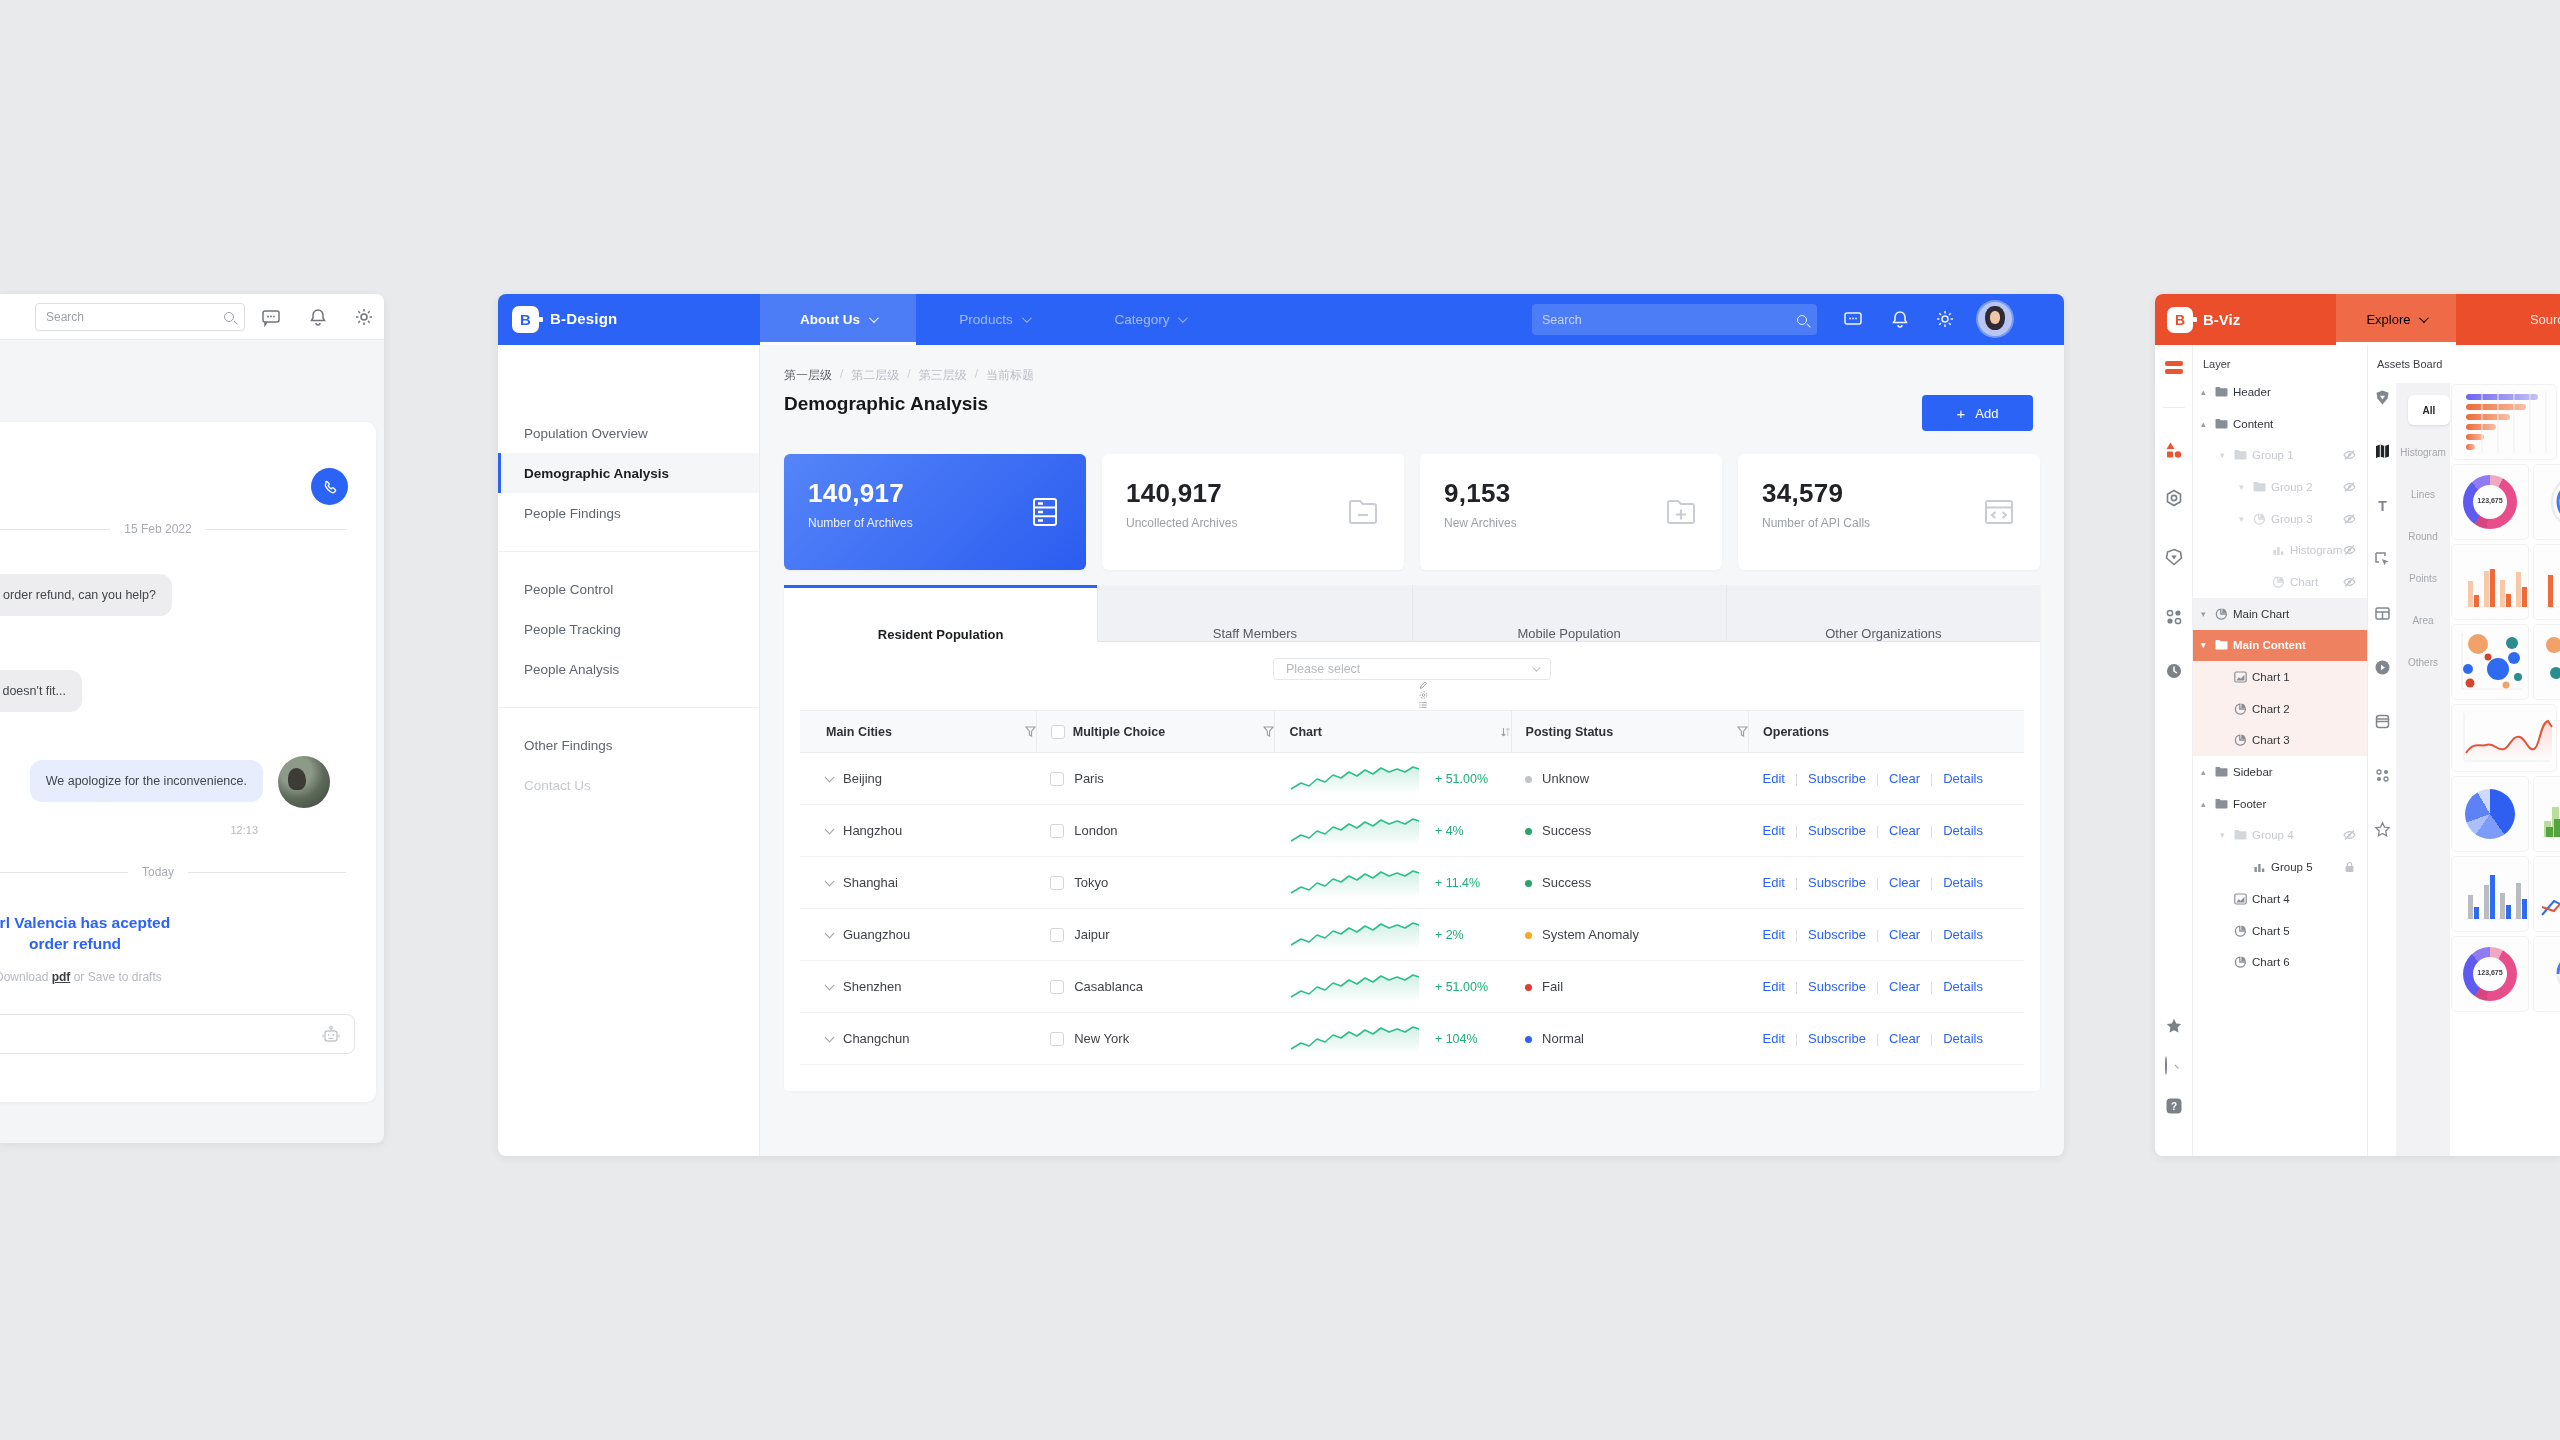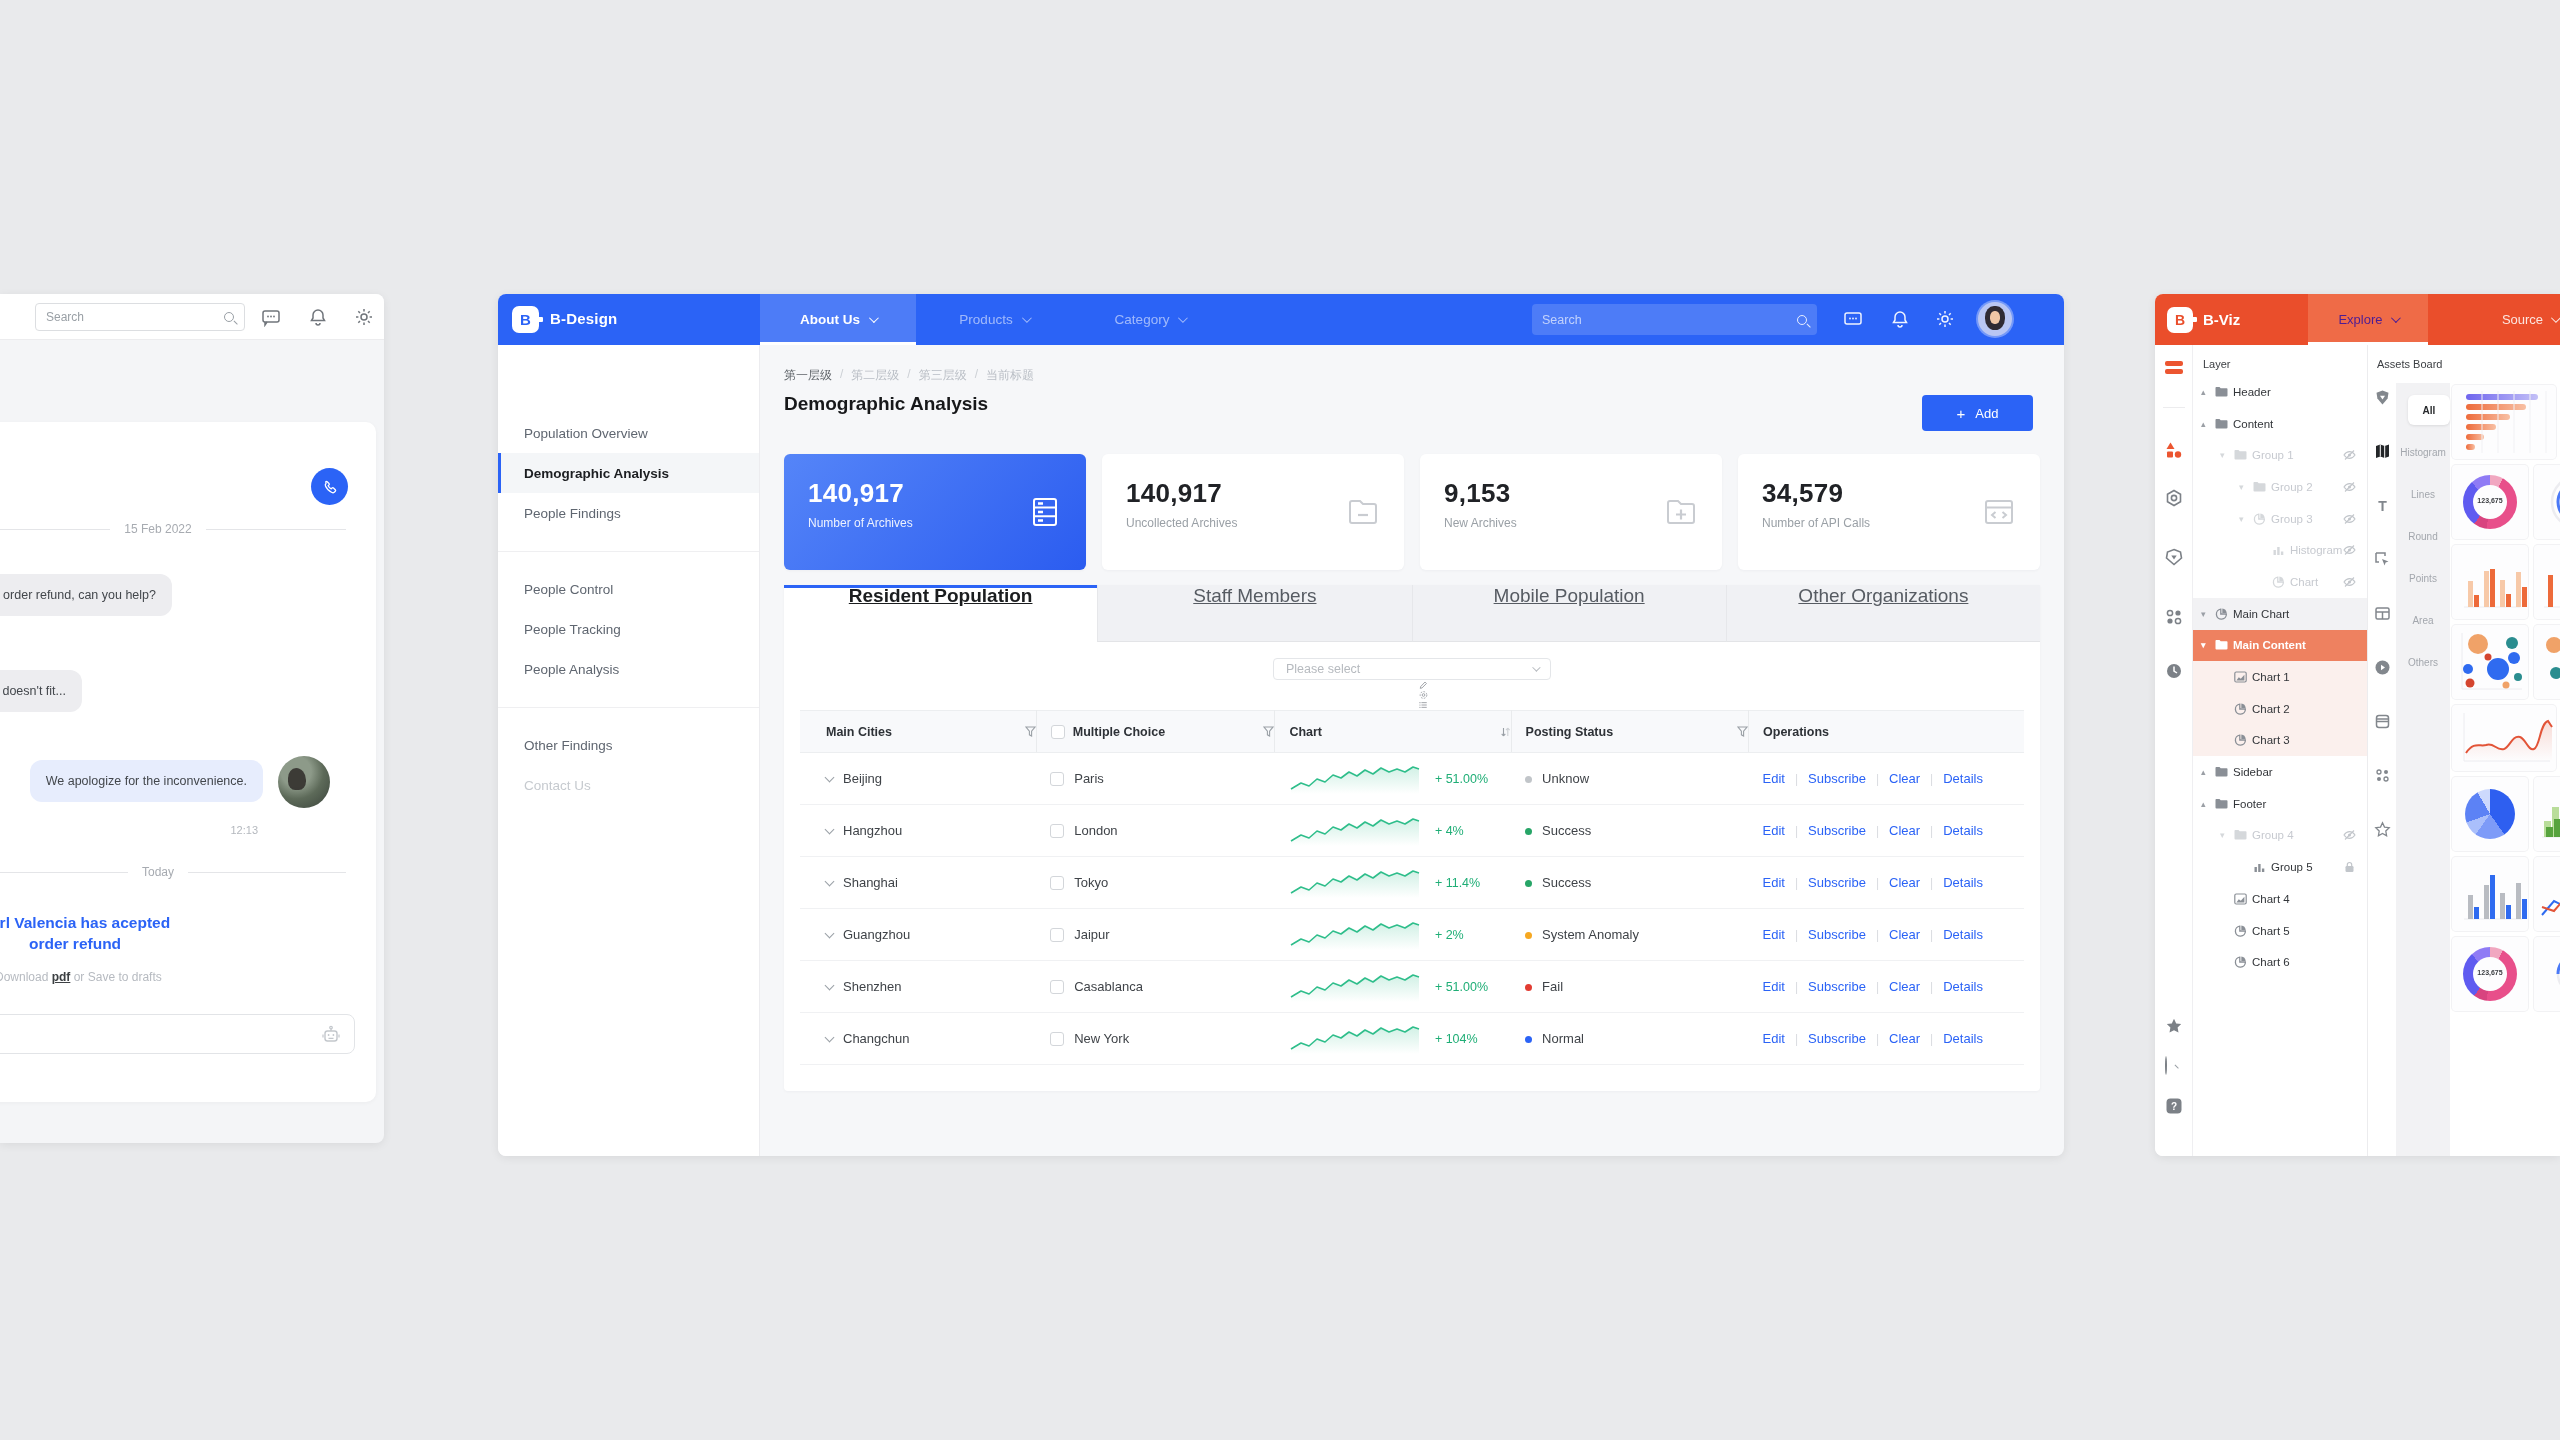--- a/index.html
+++ b/index.html
@@ -74,21 +74,21 @@
   .stat.hl { background:linear-gradient(135deg,#5585f8,#2b5cf0); }
   .stat .val { position:absolute; left:24px; top:24px; font-size:26px; font-weight:bold; color:#202226; letter-spacing:.3px; }
   .stat .lab { position:absolute; left:24px; top:62px; font-size:12px; color:#9aa0a6; }
   .stat.hl .val,.stat.hl .lab { color:#fff; }
   .stat.hl .lab { opacity:.9; }
   .stat .s-ico { position:absolute; right:24px; top:41px; width:34px; height:34px; color:#c9ccd1; }
   .stat.hl .s-ico { color:#fff; }
 
   .panel { position:absolute; left:24px; right:24px; top:240px; background:#fff; border-radius:0 0 4px 4px; box-shadow:0 1px 3px rgba(20,30,60,.04); }
   .tabs { display:flex; height:57px; }
-  .tab { flex:1; display:flex; align-items:flex-start; justify-content:center; font-size:19px; color:#565b62; background:#f0f1f4; border-bottom:1px solid #e3e4e7; border-left:1px solid #e6e7ea; cursor:pointer;text-decoration:underline; }
+  .tab { flex:1; display:flex; align-items:flex-end; justify-content:center; font-size:13px; color:#565b62; background:#f0f1f4; border-bottom:1px solid #e3e4e7; border-left:1px solid #e6e7ea; cursor:pointer; }
   .tab:first-child { border-left:none; }
   .tab.active { background:#fff; color:#1b1d1f; font-weight:bold; border-bottom:none; box-shadow:inset 0 3px 0 #2b63f6; }
   .panel-body { padding:16px 16px 26px; }
   .filter-row { height:52px; display:flex; align-items:center;flex-direction:column; }
   .selbox { width:278px; height:36px; border:1px solid #e4e6e9; border-radius:4px; display:flex; align-items:center; padding:0 12px; }
   .selbox .ph { flex:1; font-size:12.5px; color:#b6babf; }
   .selbox .chev { color:#b6babf; width:6px; height:6px; }
   .filter-row .spacer { flex:1; }
   .mini-ico { width:17px; height:17px; color:#8d9197; margin-left:22px; cursor:pointer; }
 
@@ -111,21 +111,21 @@
   .funnel,.sorti { color:#9aa0a6; cursor:pointer; }
 
   
   .bviz { left:2155px; width:405px; height:862px; background:#fff; border-radius:8px 0 0 8px; }
   .bv-header { position:absolute; left:0; top:0; right:0; height:51px; background:#ea4e2b; }
   .bv-logo { position:absolute; left:12px; top:13px; width:26px; height:26px; background:#fff; border-radius:7px; color:#ea4e2b; font-weight:800; font-size:14px; display:flex; align-items:center; justify-content:center; }
   .bv-logo::after { content:""; position:absolute; right:-4px; top:10px; width:6px; height:5px; background:#fff; border-radius:1px; }
   .bv-brand { position:absolute; left:48px; top:17px; color:#fff; font-weight:bold; font-size:15px; }
   .bv-nav { position:absolute; left:153px; top:0; height:51px; display:flex; gap:42px; }
   .bv-tab { width:120px; height:51px; display:flex; align-items:center; justify-content:center; gap:8px; color:rgba(255,255,255,.85); font-size:13px; position:relative; cursor:pointer; }
-  .bv-tab.active { background:#ef6b47; color:#4c1d95; }
+  .bv-tab.active { background:#ef6b47; color:#000000;margin-left:28px; }
   .bv-tab.active::after { content:""; position:absolute; left:0; right:0; bottom:0; height:3px; background:#fff; }
   .bv-body { position:absolute; left:0; top:51px; right:0; bottom:0; }
   .bv-rail { position:absolute; left:0; top:0; bottom:0; width:38px; border-right:1px solid #efeff1; background:#fff; }
   .rail-ico { position:absolute; left:10px; width:18px; height:18px; color:#7c8187; cursor:pointer; }
   .burger { left:10px; top:16px; width:18px; height:13px; display:flex; flex-direction:column; justify-content:space-between; }
   .burger span { height:5px; border-radius:2px; background:#ec5530; }
   .rail-div { position:absolute; left:8px; top:62px; width:22px; height:1px; background:#ececee; }
   .bv-layer { position:absolute; left:38px; top:0; bottom:0; width:175px; background:#fff; border-right:1px solid #ececee; }
   .layer-title { position:absolute; left:10px; top:13px; font-size:11px; color:#3b3e42; }
   .tree { position:absolute; left:0; right:0; top:31px; }

